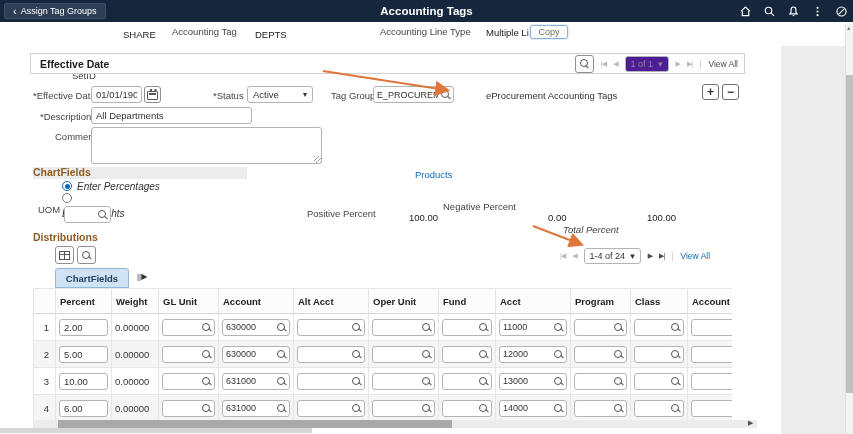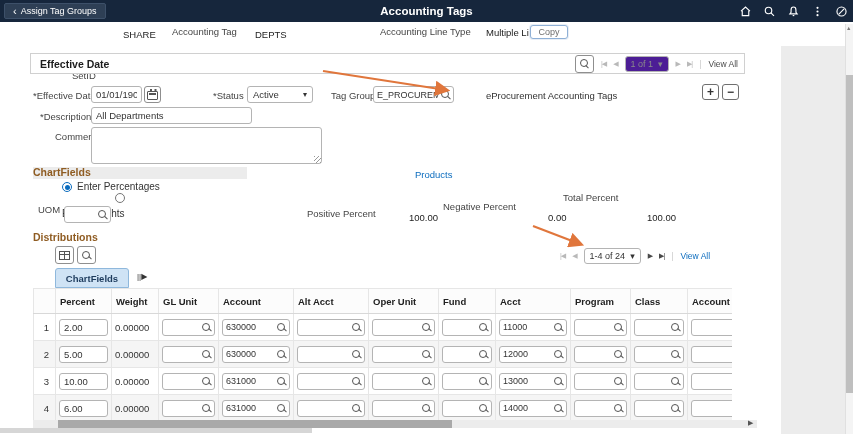--- a/index.html
+++ b/index.html
@@ -85,21 +85,21 @@
 
   
   .def-bar { position:absolute; left:33px; top:167px; width:214px; height:12px; background:#ececec; }
   .sub-heading { font-weight:bold; font-size:10.5px; color:#8f5c22; white-space:nowrap; }
   .link-text { position:absolute; color:#0b6cbe; font-size:9.5px; cursor:pointer; }
   .radio { width:10px; height:10px; border:1px solid #767676; border-radius:50%; background:#fff;
     display:inline-block; flex:none; }
   .radio.sel { border-color:#0b6cbe; }
   .radio.sel::after { content:""; display:block; width:5px; height:5px; margin:1.5px;
     border-radius:50%; background:#0b6cbe; }
-  .radio-row { position:absolute; display:flex; align-items:flex-end; gap:5px; cursor:pointer; }
+  .radio-row { position:absolute; display:flex; align-items:flex-start; gap:5px; cursor:pointer;font-style:italic; }
 
   
   .tbl-ico { width:11px; height:9px; border:1px solid #555; position:relative; }
   .tbl-ico::before { content:""; position:absolute; left:0; right:0; top:2.5px; height:1px; background:#555; }
   .tbl-ico::after { content:""; position:absolute; top:0; bottom:0; left:3.5px; width:1px; background:#555; }
 
   .tab { position:absolute; left:55px; top:268px; width:74px; height:20px; background:#cfe3f5;
     border:1px solid #8fb8dc; border-radius:3px 3px 0 0; display:flex; align-items:center;
     justify-content:center; font-size:9.5px; font-weight:600; color:#1c3a5c; cursor:pointer; }
   .show-cols { position:absolute; left:137px; top:272px; font-size:8px; color:#333;
@@ -244,21 +244,21 @@
 <span class="lbl" style="left:38px; top:204px;">UOM</span>
 <div class="fld abs" style="left:64px; top:206px; width:47px;">
   <span class="fval"></span>
   <span class="mag"></span>
 </div>
 
 <span class="lbl" style="left:307px; top:208px;">Positive Percent</span>
 <span class="val" style="left:389px; top:212px;">100.00</span>
 <span class="lbl" style="left:443px; top:201px;">Negative Percent</span>
 <span class="val" style="left:528px; top:212px;">0.00</span>
-<span class="lbl" style="left:563px; top:192px;">Total Percent</span>
+<span class="lbl" style="left:563px; top:224px;font-style:italic;">Total Percent</span>
 <span class="val" style="left:627px; top:212px;">100.00</span>
 
 <span class="sub-heading abs" style="left:33px; top:231px;">Distributions</span>
 
 <div class="icon-btn abs" style="left:55px; top:246px;">
     <span class="tbl-ico"></span>
   </div>
 <div class="icon-btn abs" style="left:77px; top:246px;">
     <span class="mag"></span>
   </div>

